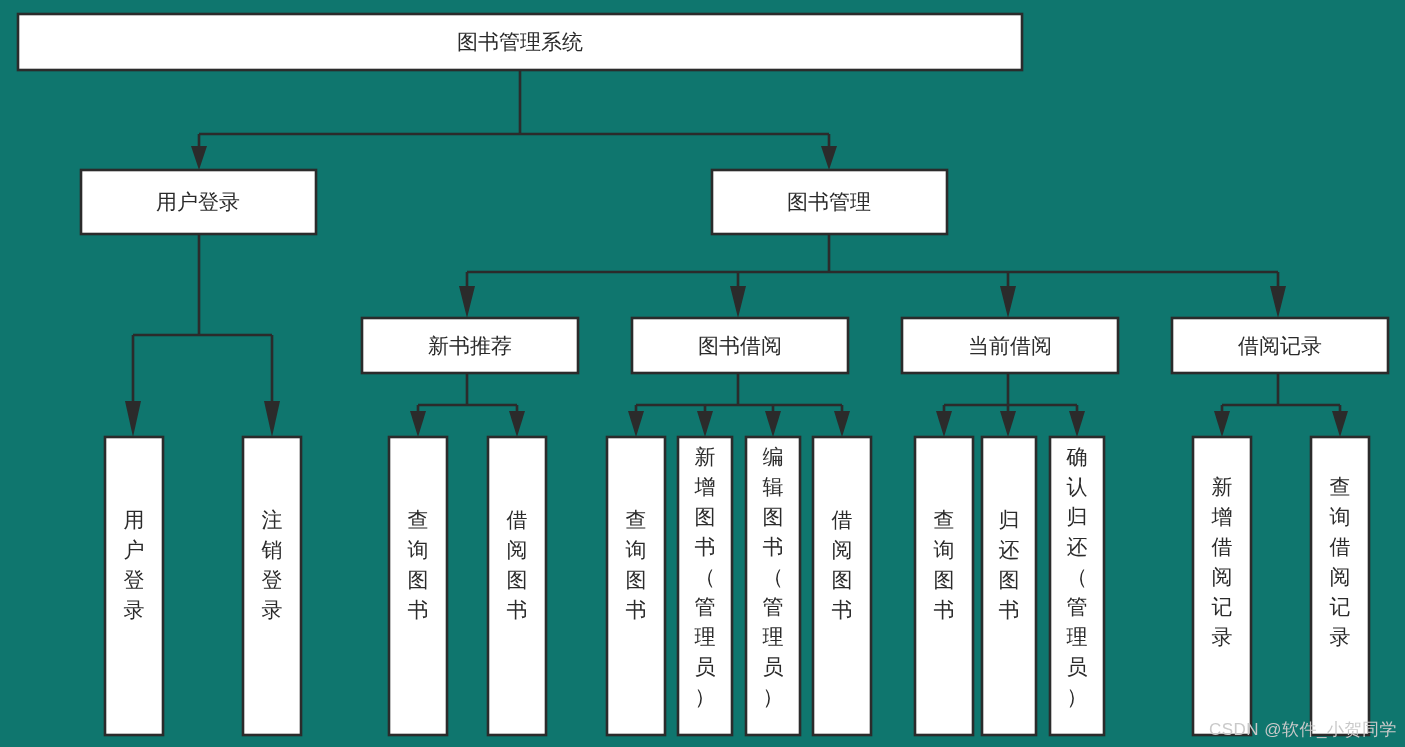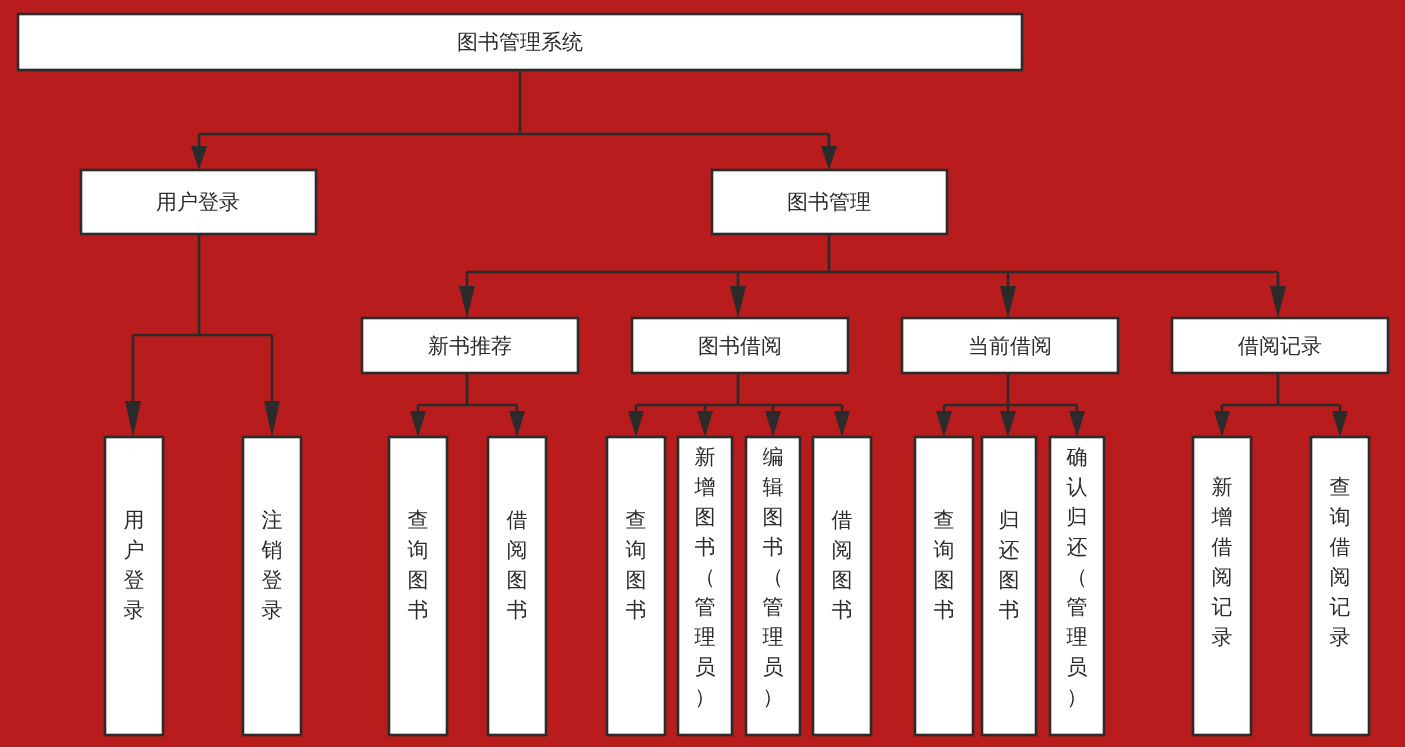--- a/index.html
+++ b/index.html
@@ -10,21 +10,21 @@
   body {
     width: 1405px;
     height: 747px;
     font-family: "Liberation Sans", "DejaVu Sans", sans-serif;
     overflow: hidden;
   }
   #diagram-root {
     position: relative;
     width: 1405px;
     height: 747px;
-    background: #b91c1c;
+    background: #0f766e;
   }
   svg#tree-svg {
     position: absolute;
     left: 0;
     top: 0;
     width: 1405px;
     height: 747px;
     display: block;
   }
   .node-box {
@@ -224,13 +224,14 @@
       <rect class="node-box" x="1193" y="437" width="58" height="298"></rect>
       <text class="node-label-v" x="1222" y="494"><tspan x="1222" dy="0">新</tspan><tspan x="1222" dy="30">增</tspan><tspan x="1222" dy="30">借</tspan><tspan x="1222" dy="30">阅</tspan><tspan x="1222" dy="30">记</tspan><tspan x="1222" dy="30">录</tspan></text>
     </g>
     <g>
       <rect class="node-box" x="1311" y="437" width="58" height="298"></rect>
       <text class="node-label-v" x="1340" y="494"><tspan x="1340" dy="0">查</tspan><tspan x="1340" dy="30">询</tspan><tspan x="1340" dy="30">借</tspan><tspan x="1340" dy="30">阅</tspan><tspan x="1340" dy="30">记</tspan><tspan x="1340" dy="30">录</tspan></text>
     </g>
 
   </svg>
 
+  <div class="watermark">CSDN @软件_小贺同学</div>
 </div>
 
 </body></html>

